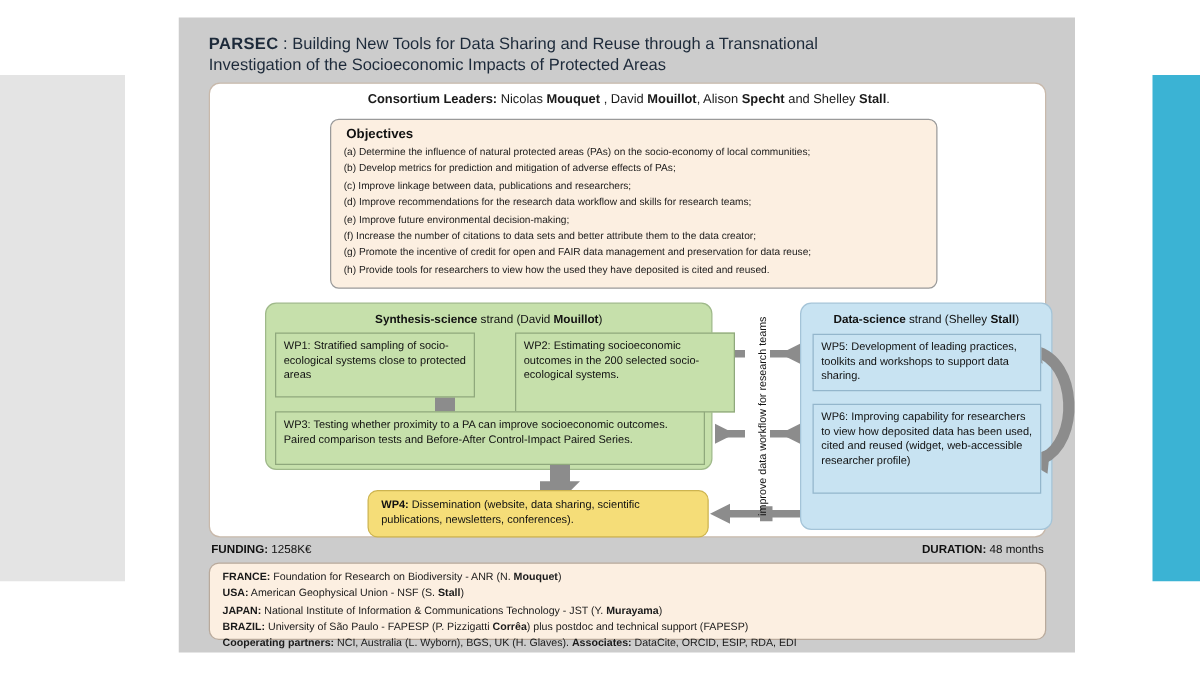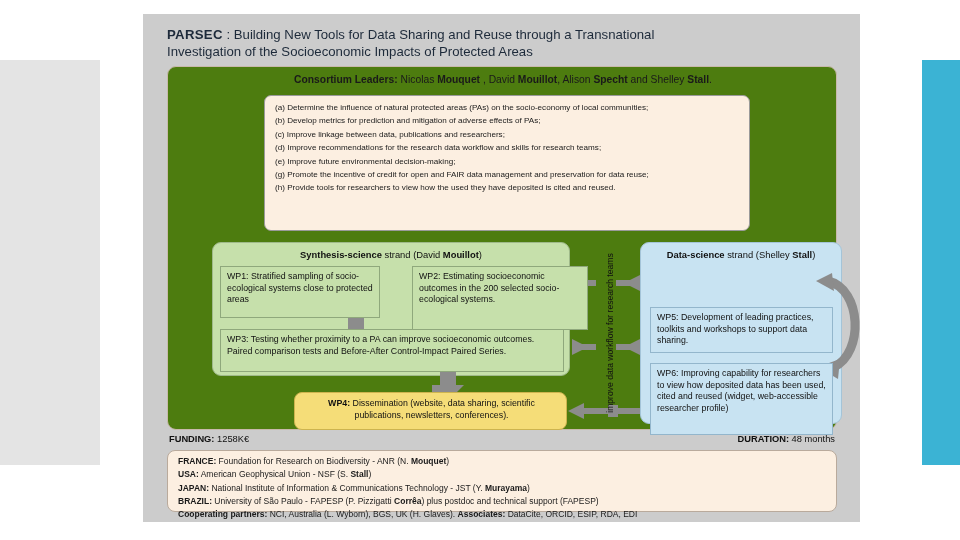--- a/index.html
+++ b/index.html
@@ -35,21 +35,21 @@
     line-height: 17px;
     color: #1d2a3a;
     font-weight: 400;
   }
   .title b { font-weight: bold; letter-spacing: .3px; }
 
   .cream-panel {
     position: absolute;
     left: 24px; top: 52px;
     width: 670px; height: 364px;
-    background: #4d7c0f;
+    background: #ffffff;
     border: 1px solid #c8b9ab;
     border-radius: 9px;
   }
 
   .leaders {
     position: absolute;
     left: 0; top: 7px; width: 670px;
     text-align: center;
     font-size: 10.3px;
     color: #1a1a1a;
@@ -99,32 +99,31 @@
   .wp {
     position: absolute;
     border: 1px solid #8a9a8a;
     font-size: 8.8px;
     line-height: 11.6px;
     color: #111;
     padding: 4px 5px 3px 6px;
   }
   .wp b { font-weight: normal; }
   .wp-green { background: #c6e0ab; border-color: #8fa87c; }
-  .wp-blue  { background: #c8e3f2; border-color: #93b6cc; margin-top: 40px; }
+  .wp-blue  { background: #c8e3f2; border-color: #93b6cc; }
 
   #wp1 { left: 52px;  top: 199px; width: 160px; height: 52px; }
   #wp2 { left: 220px; top: 199px; width: 176px; height: 64px; margin-left: 24px; }
   #wp3 { left: 52px;  top: 262px; width: 344px; height: 43px; }
   #wp4 {
     position: absolute;
     left: 126px; top: 325px; width: 273px; height: 38px;
     background: #f5dd78; border: 1px solid #cdb44f; border-radius: 8px;
     font-size: 8.8px; line-height: 11.6px; color: #111;
     padding: 5px 8px 3px 10px;
-    text-align: center;
   }
   #wp4 b { font-weight: bold; }
   #wp5 { left: 482px; top: 200px; width: 183px; height: 46px; }
   #wp6 { left: 482px; top: 256px; width: 183px; height: 72px; }
 
   
   .arrow { position: absolute; }
 
   .vtext {
     position: absolute;
@@ -181,25 +180,27 @@
       <span>Investigation of the Socioeconomic Impacts of Protected Areas</span>
     </div>
 
     <div class="cream-panel">
 
       <div class="leaders">
         <b>Consortium Leaders:</b><span> Nicolas </span><b>Mouquet</b><span> , David </span><b>Mouillot</b><span>, Alison </span><b>Specht</b><span> and Shelley </span><b>Stall</b><span>.</span>
       </div>
 
       <div class="objectives">
+        <div class="obj-title">Objectives</div>
         <div class="obj-line">(a) Determine the influence of natural protected areas (PAs) on the socio-economy of local communities;</div>
         <div class="obj-line">(b) Develop metrics for prediction and mitigation of adverse effects of PAs;</div>
         <div class="obj-line">(c) Improve linkage between data, publications and researchers;</div>
         <div class="obj-line">(d) Improve recommendations for the research data workflow and skills for research teams;</div>
         <div class="obj-line">(e) Improve future environmental decision-making;</div>
+        <div class="obj-line">(f)  Increase the number of citations to data sets and better attribute them to the data creator;</div>
         <div class="obj-line">(g) Promote the incentive of credit for open and FAIR data management and preservation for data reuse;</div>
         <div class="obj-line">(h) Provide tools for researchers to view how the used they have deposited is cited and reused.</div>
       </div>
 
       <div class="green-panel">
         <div class="strand-head">
           <b>Synthesis-science</b><span> strand (David </span><b>Mouillot</b><span>)</span>
         </div>
       </div>
 

